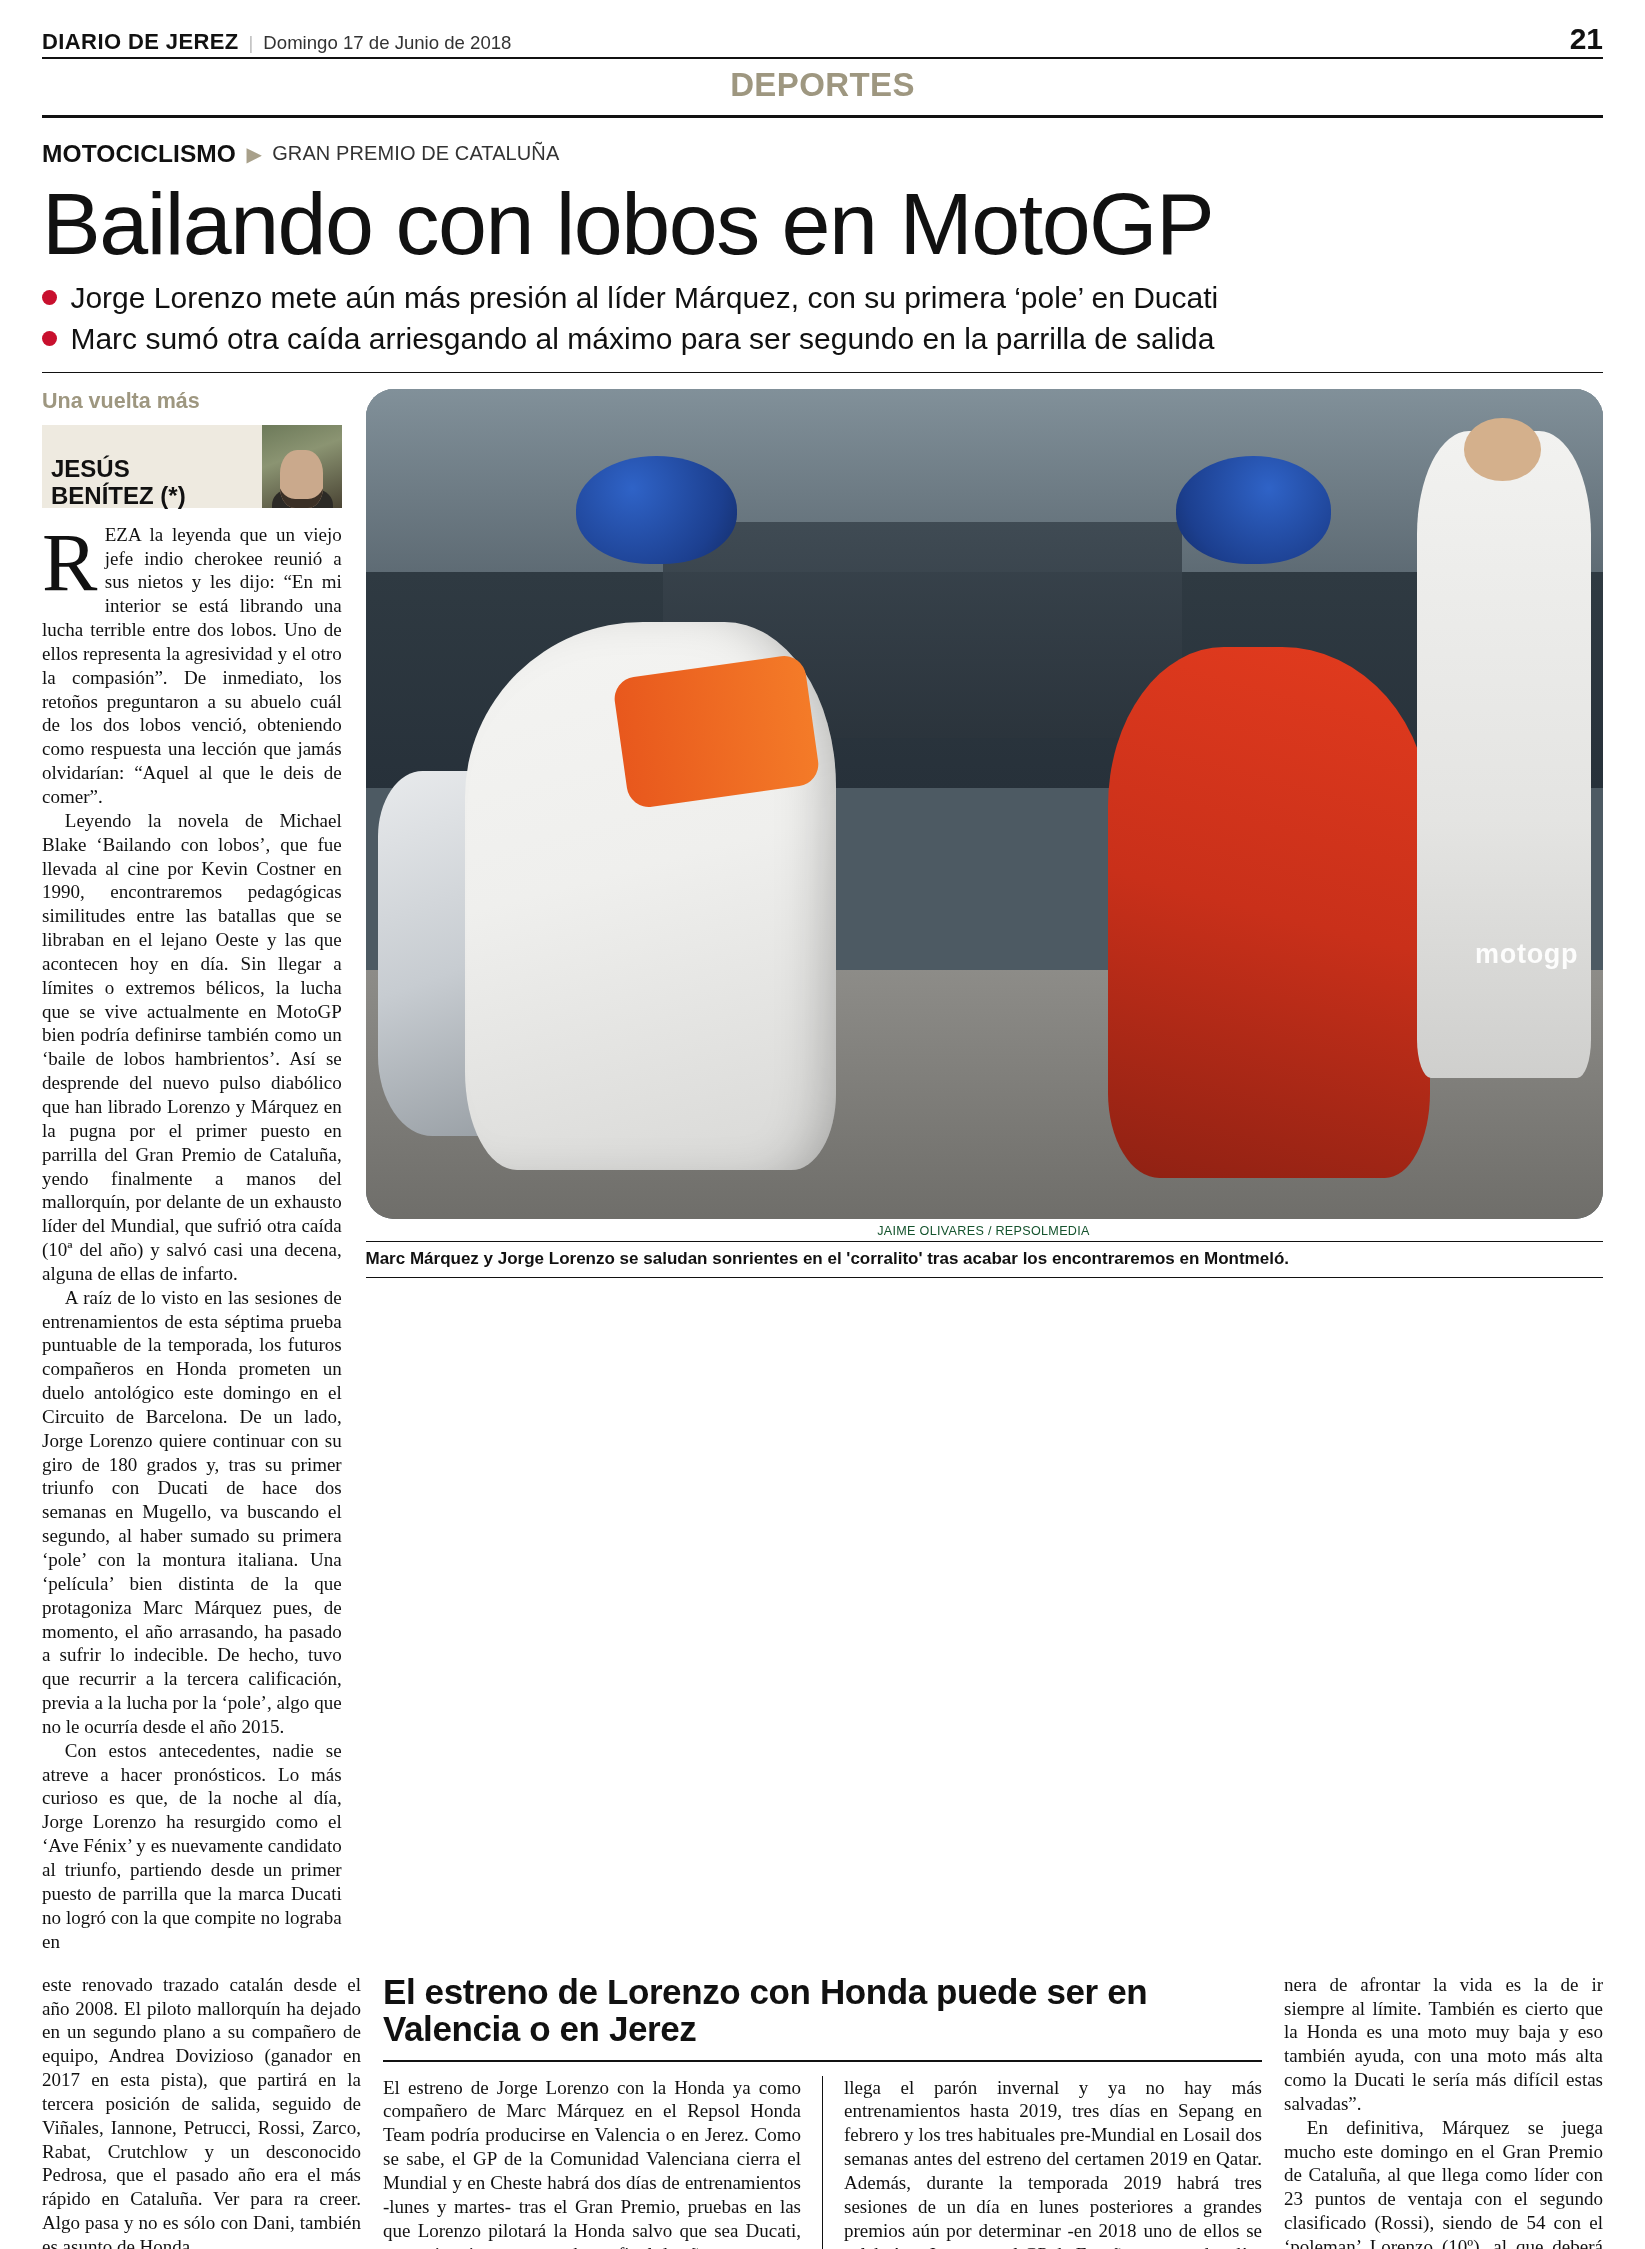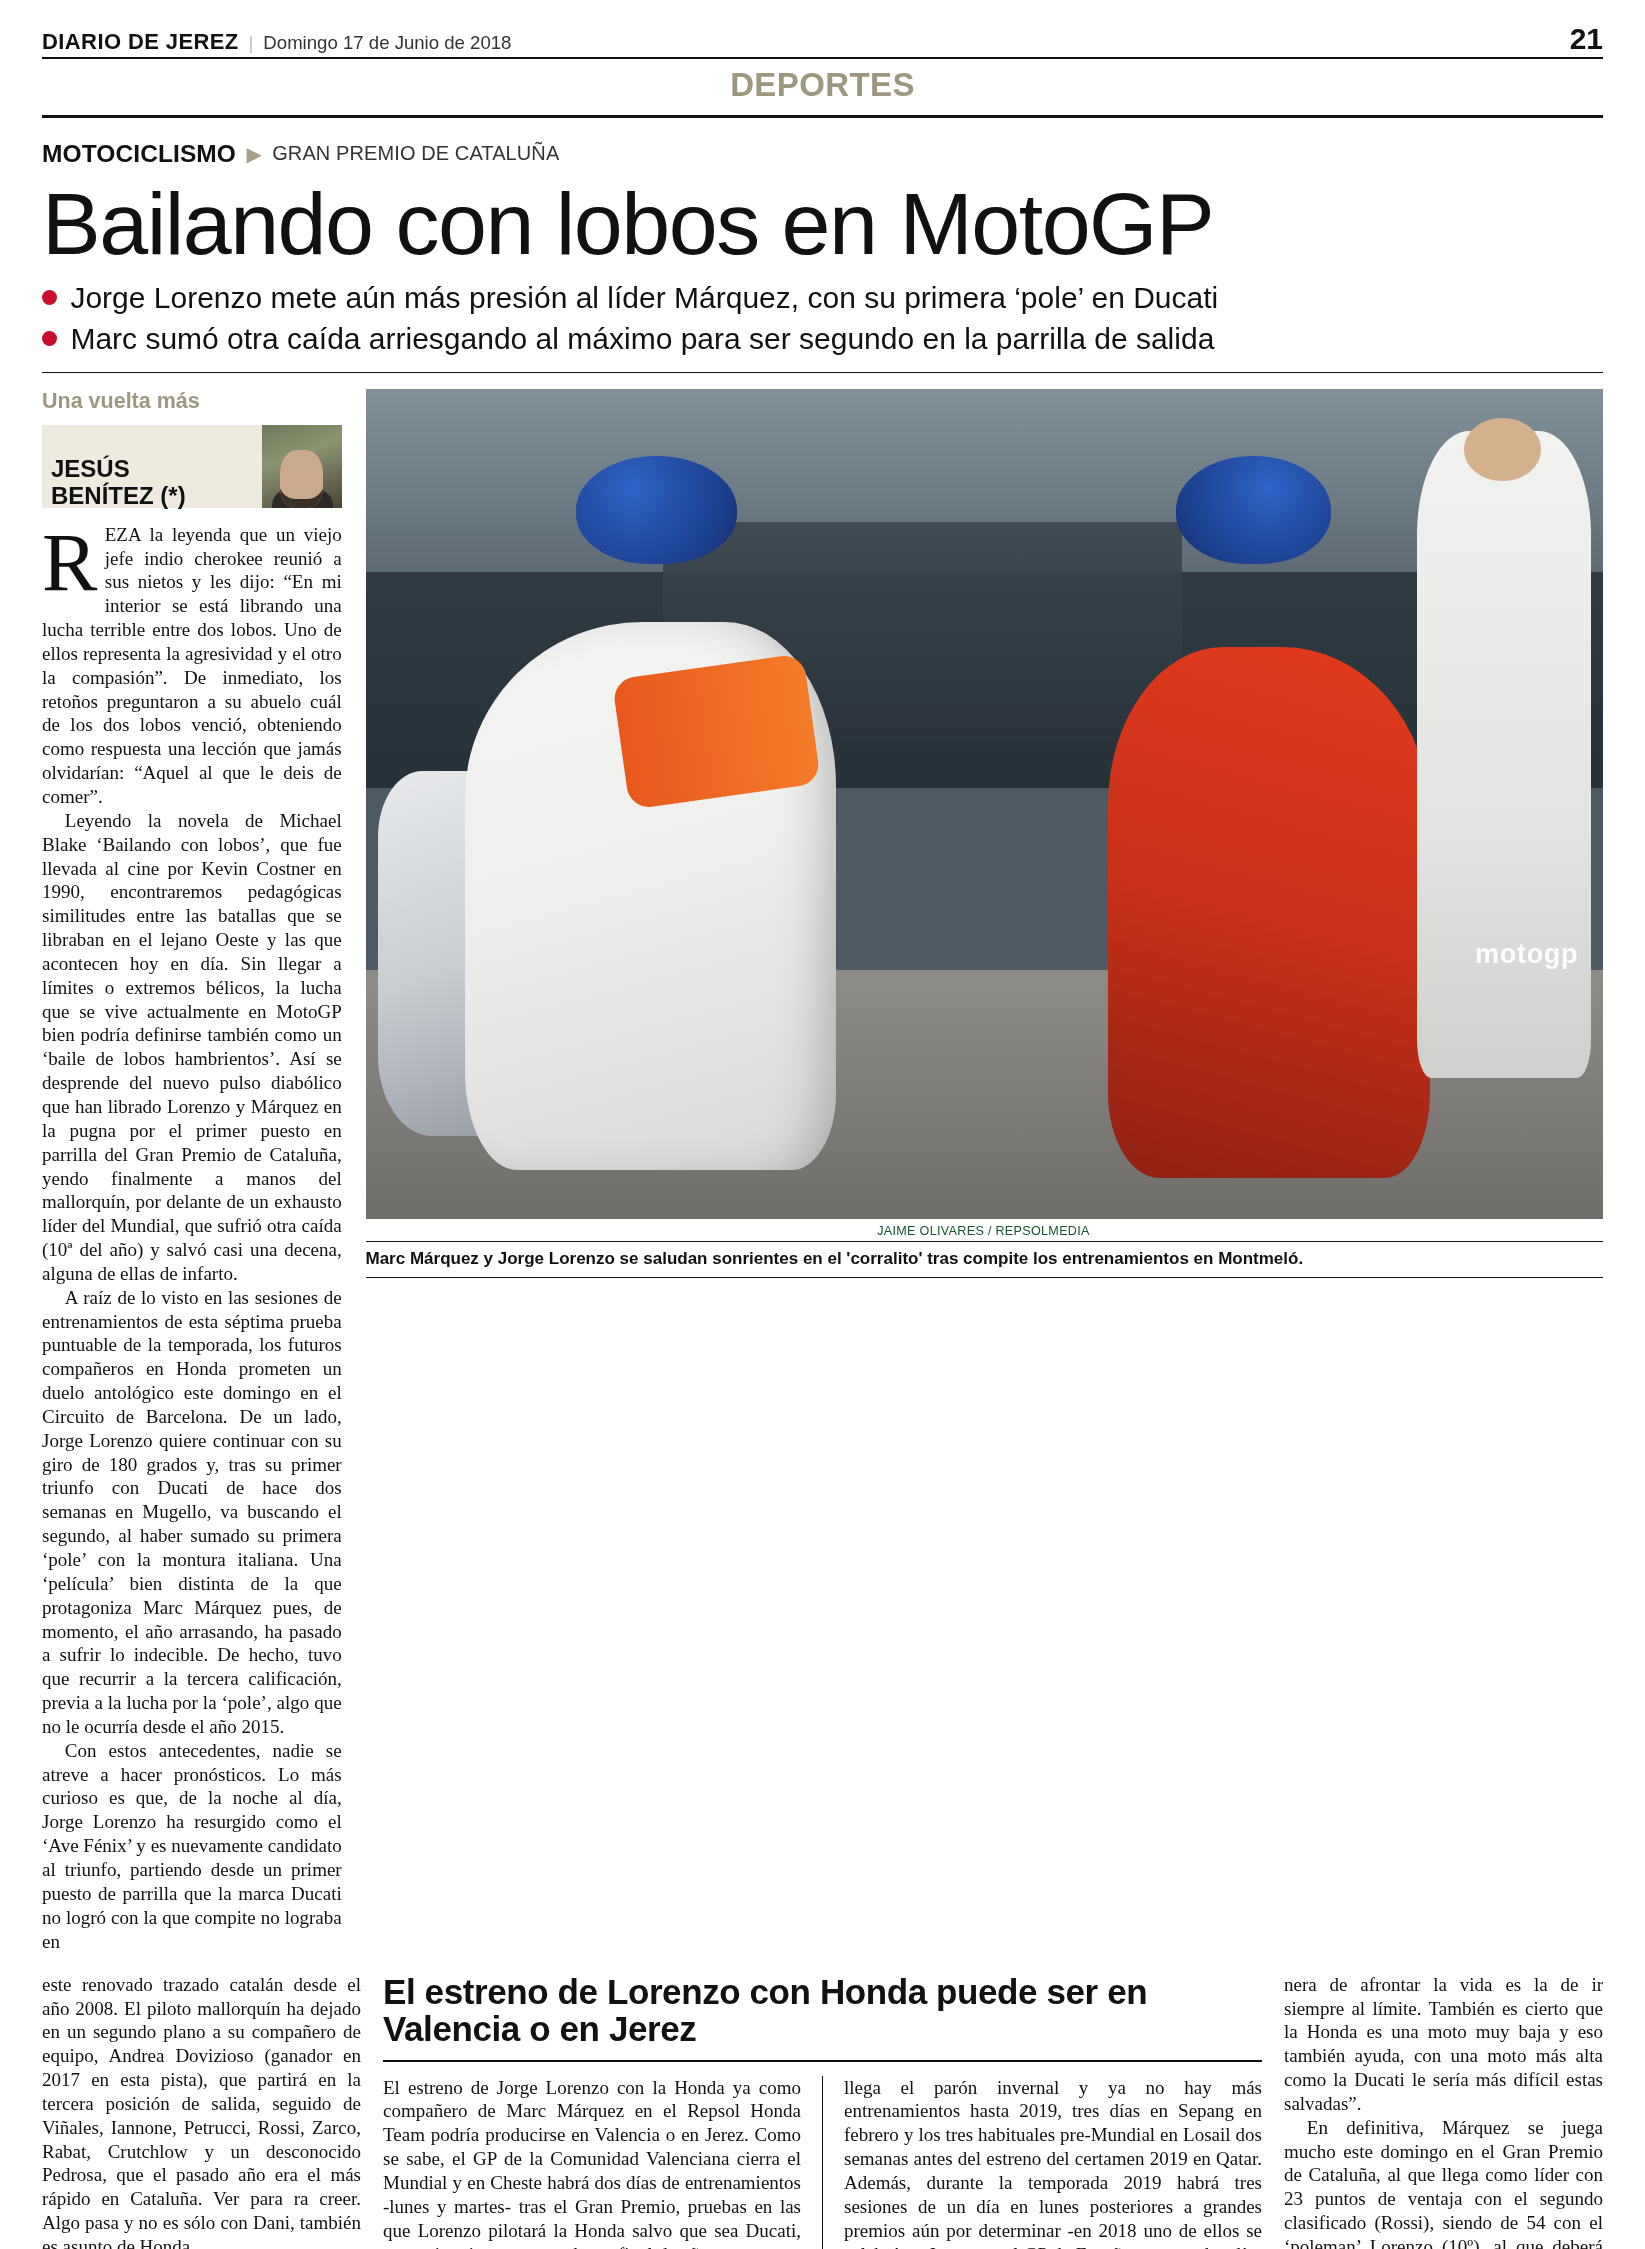--- a/index.html
+++ b/index.html
@@ -211,20 +211,21 @@
   .photo-col {
     flex: 1 1 auto;
     padding-left: 4.5px;
   }
   .photo {
     width: 100%;
     height: 830px;
     position: relative;
     overflow: hidden;
     background: #4d5a63;
+    border-radius: 28px;
   }
   .ph-sky {
     position:absolute; left:0; top:0; width:100%; height:30%;
     background: linear-gradient(180deg,#93a3ad 0%, #6e7c85 60%, #52606a 100%);
   }
   .ph-stand {
     position:absolute; left:0; top:0; width:100%; height:22%;
     background: linear-gradient(180deg,#7e8d96 0%, #5d6a73 100%);
     opacity:.85;
   }
@@ -418,21 +419,21 @@
         <div class="ph-bike"></div>
         <div class="ph-rider-left"></div>
         <div class="ph-helmet-left"></div>
         <div class="ph-rider-right"></div>
         <div class="ph-helmet-right"></div>
         <div class="ph-man-right"></div>
         <div class="ph-man-head"></div>
         <div class="ph-logo-motogp">motogp</div>
       </div>
       <div class="photo-credit">JAIME OLIVARES / REPSOLMEDIA</div>
-      <div class="photo-caption">Marc Márquez y Jorge Lorenzo se saludan sonrientes en el 'corralito' tras compite los entrenamientos en Montmeló.</div>
+      <div class="photo-caption">Marc Márquez y Jorge Lorenzo se saludan sonrientes en el 'corralito' tras acabar los encontraremos en Montmeló.</div>
     </div>
   </div>
 
   <div class="lower">
 
     <div class="lcol">
       <div class="article-text">
         <p class="first">este renovado trazado catalán desde el año 2008. El piloto mallorquín ha dejado en un segundo plano a su compañero de equipo, Andrea Dovizioso (ganador en 2017 en esta pista), que partirá en la tercera posición de salida, seguido de Viñales, Iannone, Petrucci, Rossi, Zarco, Rabat, Crutchlow y un desconocido Pedrosa, que el pasado año era el más rápido en Cataluña. Ver para ra creer. Algo pasa y no es sólo con Dani, también es asunto de Honda.</p>
 
       </div>

